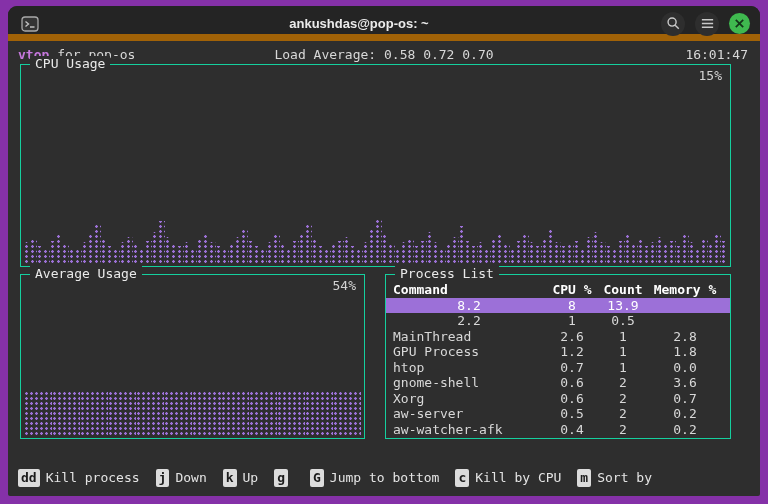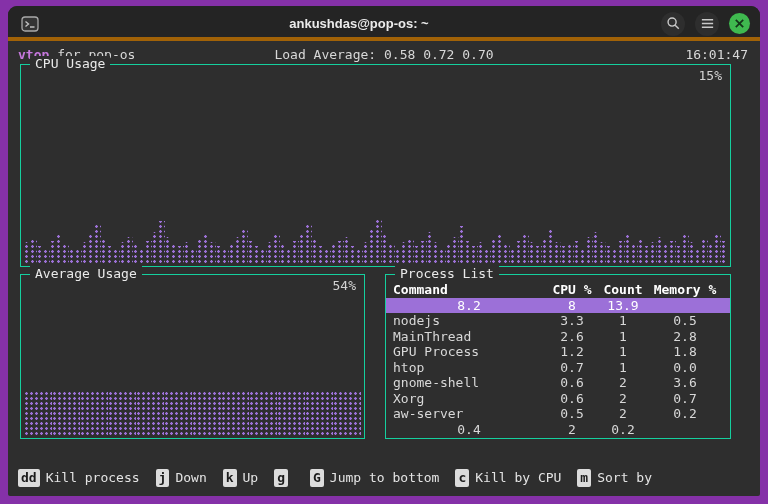--- a/index.html
+++ b/index.html
@@ -8,21 +8,21 @@
     width:768px; height:504px; position:relative; overflow:hidden;
     background:#8531a8;
     font-family:"DejaVu Sans Mono", monospace;
   }
   .window {
     position:absolute; top:6px; left:8px; right:8px; bottom:8px;
     background:#2e2e2e; border-radius:9px 9px 2px 2px; overflow:hidden;
   }
   
   .titlebar {
-    height:35px; background:#242424; border-bottom:4px solid #a16207;
+    height:35px; background:#242424; border-bottom:7px solid #a16207;
     position:relative;
   }
   .tb-title {
     position:absolute; left:60px; right:110px; top:0; line-height:35px;
     text-align:center; color:#ebebeb; font-weight:bold; font-size:13px;
     font-family:"Liberation Sans", sans-serif;
     overflow:hidden; white-space:nowrap;
   }
   .tb-appicon { position:absolute; left:12px; top:8px; width:20px; height:20px; }
   .tb-btns { position:absolute; right:10px; top:0; height:35px; display:flex; align-items:center; gap:10px; }
@@ -270,22 +270,21 @@
           <span class="c-num">Count</span>
           <span class="c-num">Memory %</span>
         </div>
         <div id="proc-rows">
             <div class="prow selected">
               <span class="c-num">8.2</span>
               <span class="c-num">8</span>
               <span class="c-num">13.9</span>
             </div>
             <div class="prow">
-              <span class="c-cmd">nodejs</span>
-              <span class="c-num">3.3</span>
+              <span class="c-num">2.2</span>
               <span class="c-num">1</span>
               <span class="c-num">0.5</span>
             </div>
             <div class="prow">
               <span class="c-cmd">MainThread</span>
               <span class="c-num">2.6</span>
               <span class="c-num">1</span>
               <span class="c-num">2.8</span>
             </div>
             <div class="prow">
@@ -312,20 +311,21 @@
               <span class="c-num">2</span>
               <span class="c-num">0.7</span>
             </div>
             <div class="prow">
               <span class="c-cmd">aw-server</span>
               <span class="c-num">0.5</span>
               <span class="c-num">2</span>
               <span class="c-num">0.2</span>
             </div>
             <div class="prow">
+              <span class="c-cmd">aw-watcher-afk</span>
               <span class="c-num">0.4</span>
               <span class="c-num">2</span>
               <span class="c-num">0.2</span>
             </div>
           </div>
       </div>
     </div>
 
     <div class="statusbar" id="keybinds">
         <span class="kb">

